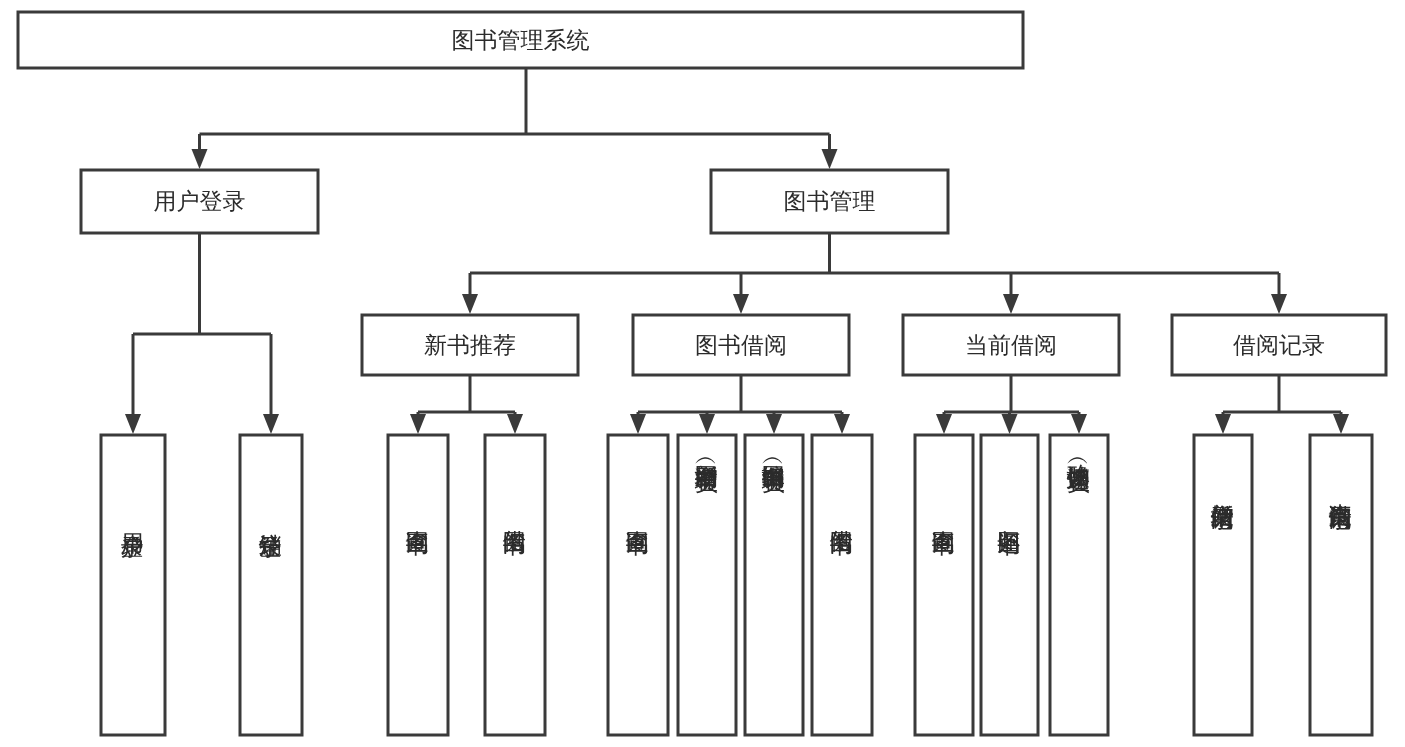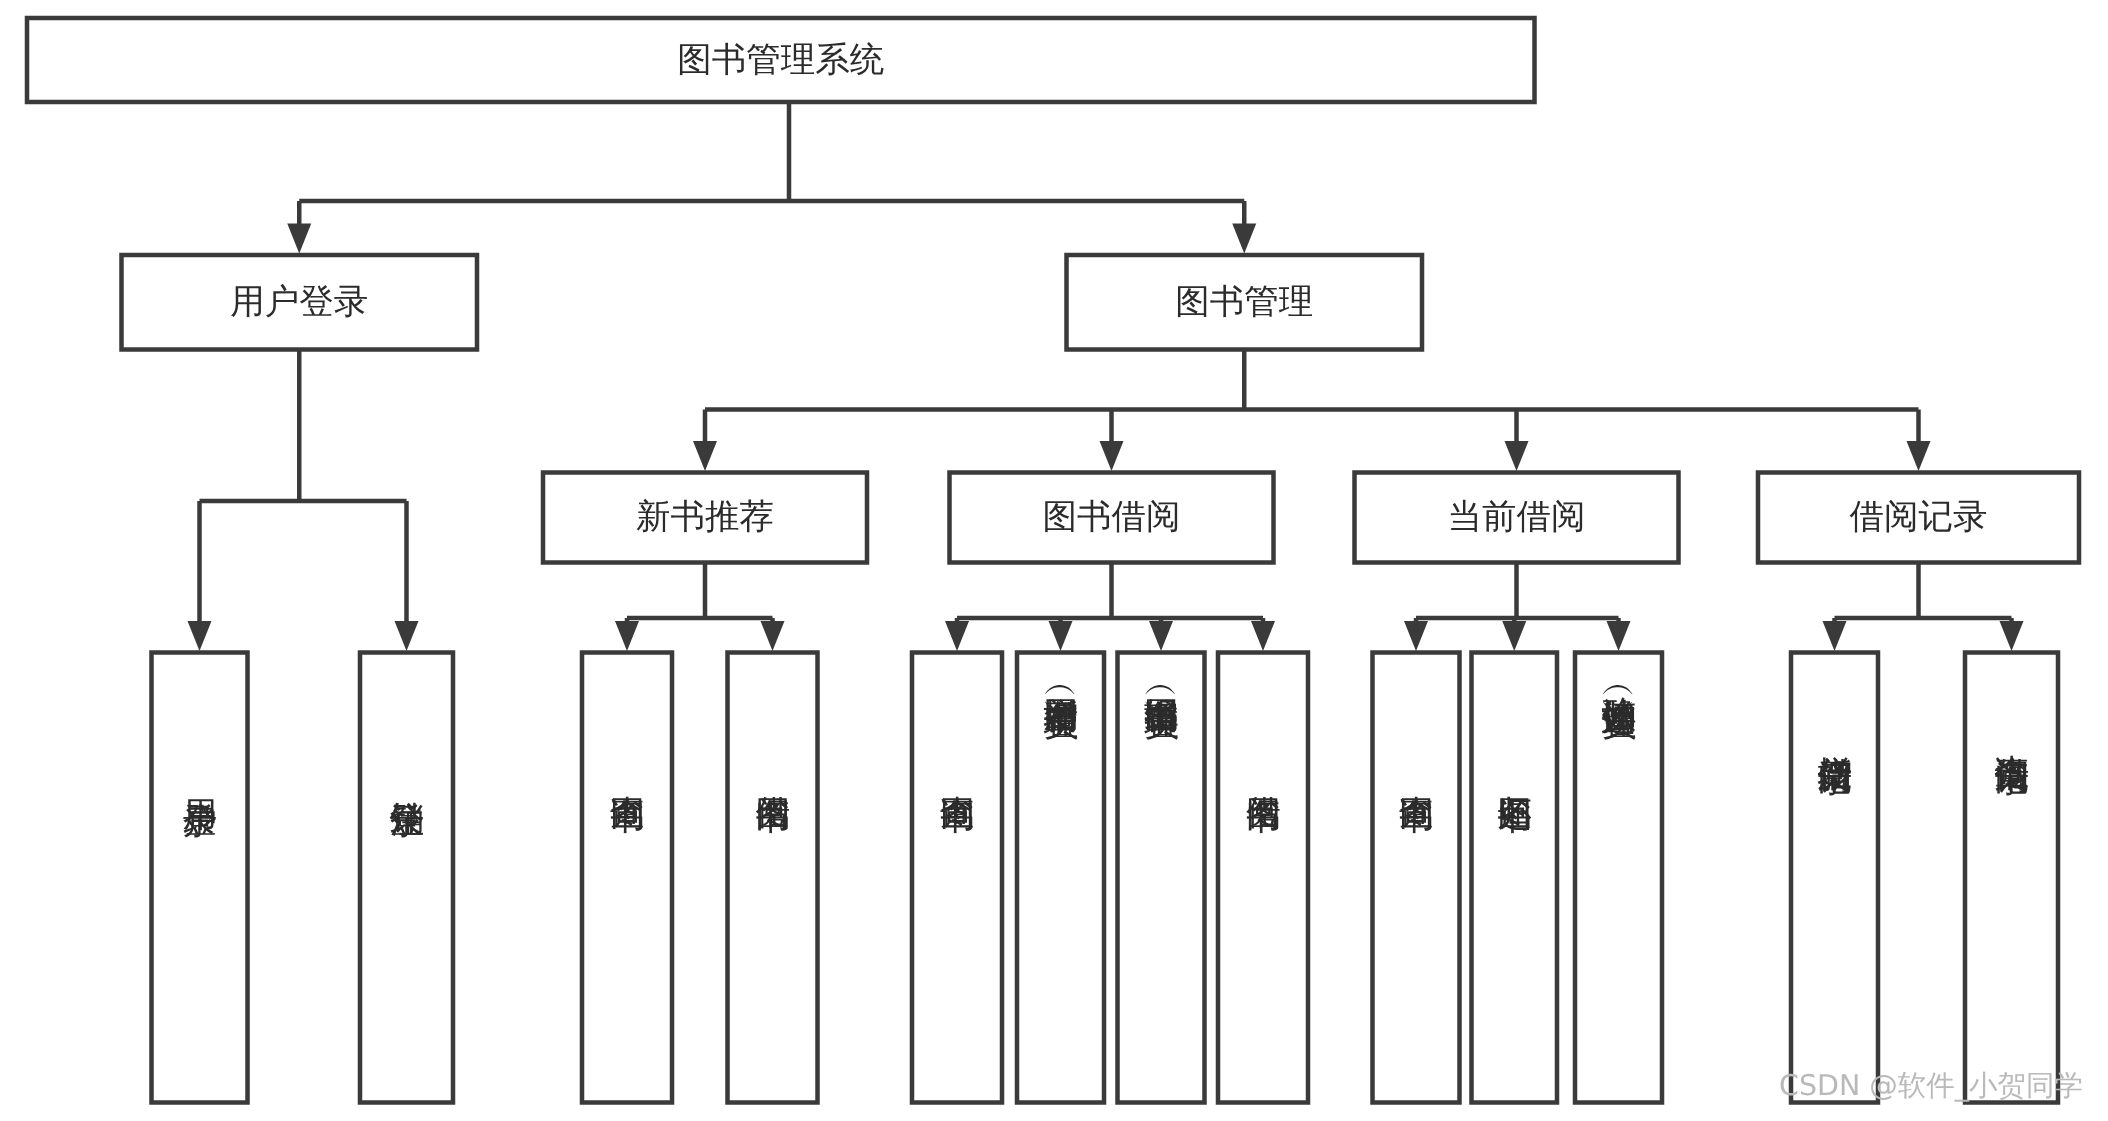--- a/index.html
+++ b/index.html
@@ -174,15 +174,14 @@
       <div class="node-label-v" style="left: 694px; top: 446px;">新增图书（管理员）</div>
       <div class="node-label-v" style="left: 761px; top: 446px;">编辑图书（管理员）</div>
       <div class="node-label-v" style="left: 829px; top: 512px;">借阅图书</div>
       <div class="node-label-v" style="left: 931px; top: 512px;">查询图书</div>
       <div class="node-label-v" style="left: 996.5px; top: 512px;">归还图书</div>
       <div class="node-label-v" style="left: 1066px; top: 446px;">确认归还（管理员）</div>
       <div class="node-label-v" style="left: 1210px; top: 485px;">新增借阅记录</div>
       <div class="node-label-v" style="left: 1328px; top: 485px;">查询借阅记录</div>
     </div>
 
-  <div class="watermark">CSDN @软件_小贺同学</div>
 
 </div>
 
 </body></html>

